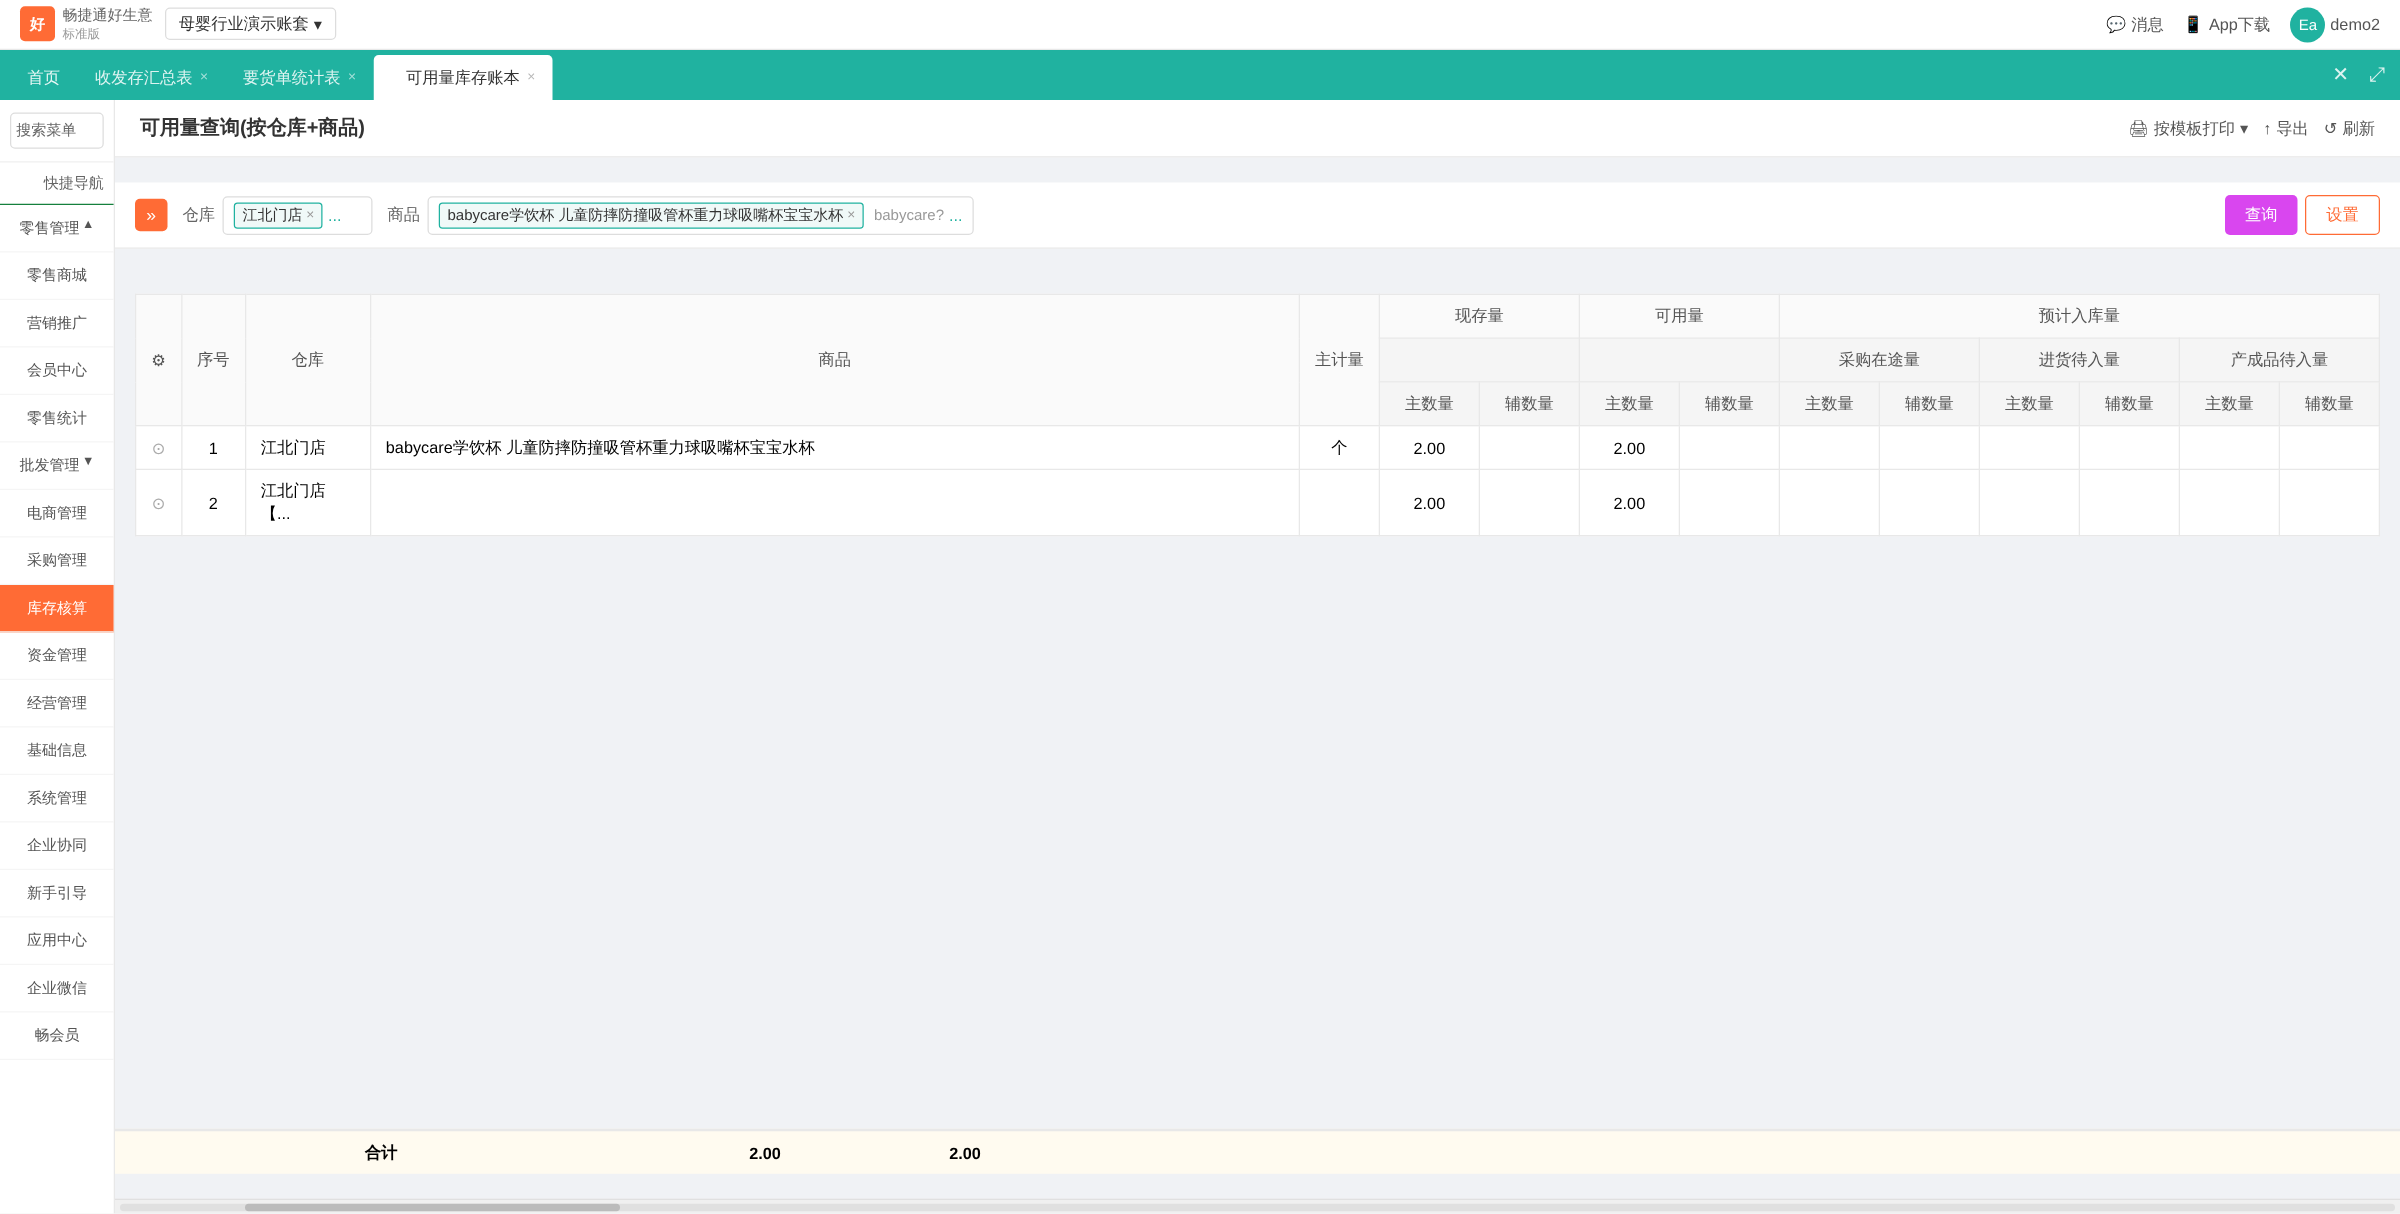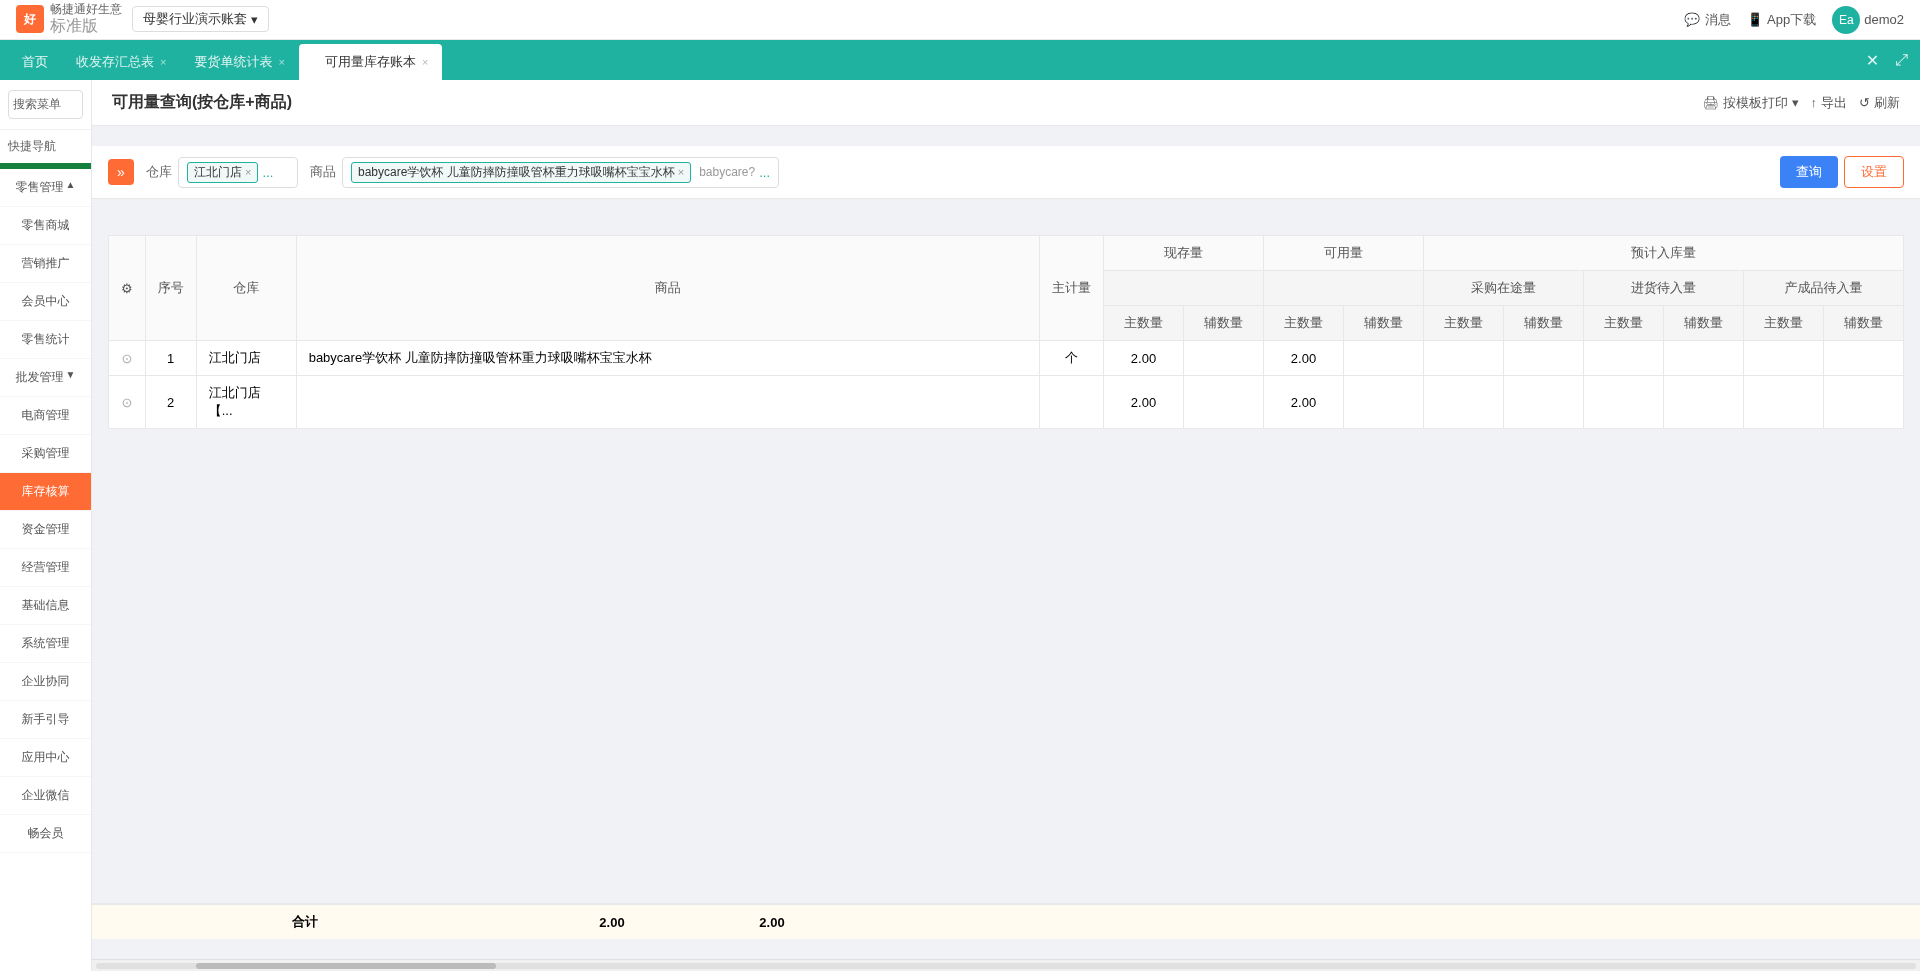--- a/index.html
+++ b/index.html
@@ -13,21 +13,21 @@
       align-items: center;
       justify-content: space-between;
       padding: 0 16px;
       border-bottom: 1px solid #e8e8e8;
       flex-shrink: 0;
     }
     .top-bar-left { display: flex; align-items: center; gap: 10px; }
     .logo-area { display: flex; align-items: center; gap: 6px; }
     .logo-icon { width: 28px; height: 28px; background: #ff6b35; border-radius: 4px; display: flex; align-items: center; justify-content: center; color: white; font-size: 12px; font-weight: bold; }
     .logo-text { font-size: 12px; color: #666; line-height: 1.2; }
-    .logo-sub { font-size: 16px; color: #999; }
+    .logo-sub { font-size: 10px; color: #999; }
     .tenant-selector { display: flex; align-items: center; gap: 4px; font-size: 13px; color: #333; border: 1px solid #ddd; padding: 3px 10px; border-radius: 4px; cursor: pointer; background: #fff; }
     .top-bar-right { display: flex; align-items: center; gap: 16px; font-size: 13px; color: #555; }
     .top-right-item { display: flex; align-items: center; gap: 4px; cursor: pointer; }
     .avatar { width: 28px; height: 28px; border-radius: 50%; background: #20b2a0; display: flex; align-items: center; justify-content: center; color: white; font-size: 12px; }
 
     
     .nav-tabs {
       height: 40px;
       background: #20b2a0;
       display: flex;
@@ -62,21 +62,21 @@
       width: 92px;
       background: #fff;
       border-right: 1px solid #e8e8e8;
       display: flex;
       flex-direction: column;
       overflow-y: auto;
       flex-shrink: 0;
     }
     .sidebar-search { padding: 10px 8px; border-bottom: 1px solid #f0f0f0; }
     .sidebar-search-btn { width: 100%; background: none; border: 1px solid #ddd; border-radius: 4px; padding: 5px 4px; font-size: 12px; color: #666; cursor: pointer; text-align: left; }
-    .sidebar-nav-btn { padding: 8px; border-bottom: 6px solid #15803d; text-align: left; font-size: 12px; color: #666; cursor: pointer; }
+    .sidebar-nav-btn { padding: 8px; border-bottom: 1px solid #15803d; text-align: right; font-size: 12px; color: #666; cursor: pointer; }
     .sidebar-item {
       padding: 10px 4px;
       text-align: center;
       font-size: 12px;
       color: #555;
       cursor: pointer;
       border-bottom: 1px solid #f5f5f5;
       display: flex;
       flex-direction: column;
       align-items: center;
@@ -128,21 +128,21 @@
       background: #fff; min-width: 120px; font-size: 13px; color: #333;
     }
     .filter-tag {
       display: inline-flex; align-items: center; gap: 3px;
       background: #f0f9f8; border: 1px solid #20b2a0; border-radius: 3px;
       padding: 1px 6px; font-size: 12px; color: #333;
     }
     .filter-tag .tag-close { color: #999; cursor: pointer; font-size: 11px; }
     .filter-dots { color: #20b2a0; cursor: pointer; }
     .filter-actions { margin-left: auto; display: flex; gap: 6px; }
-    .btn-query { background: #3b82f6; color: white; border: none; border-radius: 4px; padding: 6px 16px; font-size: 13px; cursor: pointer; }
+    .btn-query { background: #d946ef; color: white; border: none; border-radius: 4px; padding: 6px 16px; font-size: 13px; cursor: pointer; }
     .btn-setting { background: #fff; color: #ff6b35; border: 1px solid #ff6b35; border-radius: 4px; padding: 6px 16px; font-size: 13px; cursor: pointer; }
 
     
     .table-wrapper { flex: 1; overflow: auto; padding: 16px; }
     .data-table { width: 100%; border-collapse: collapse; background: #fff; font-size: 13px; }
     .data-table th, .data-table td { border: 1px solid #e8e8e8; padding: 8px 12px; text-align: center; }
     .data-table thead tr th { background: #f5f5f5; color: #555; font-weight: 500; white-space: nowrap; }
     .data-table thead .header-top th { background: #fafafa; }
     .data-table td.left-align { text-align: left; }
     .col-gear { width: 36px; }

